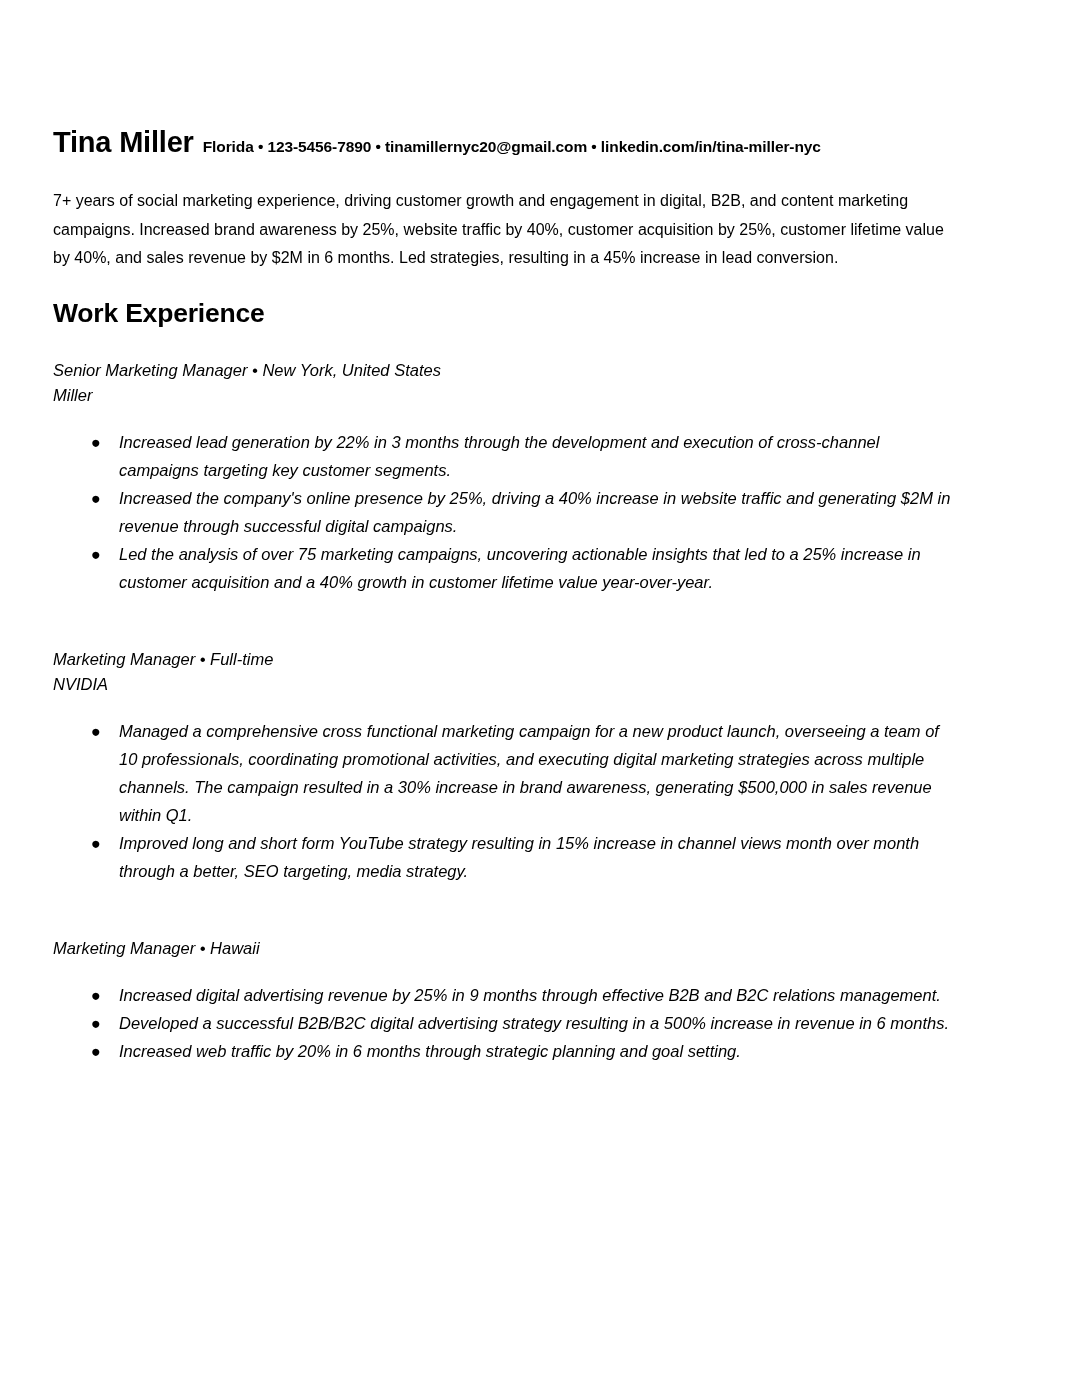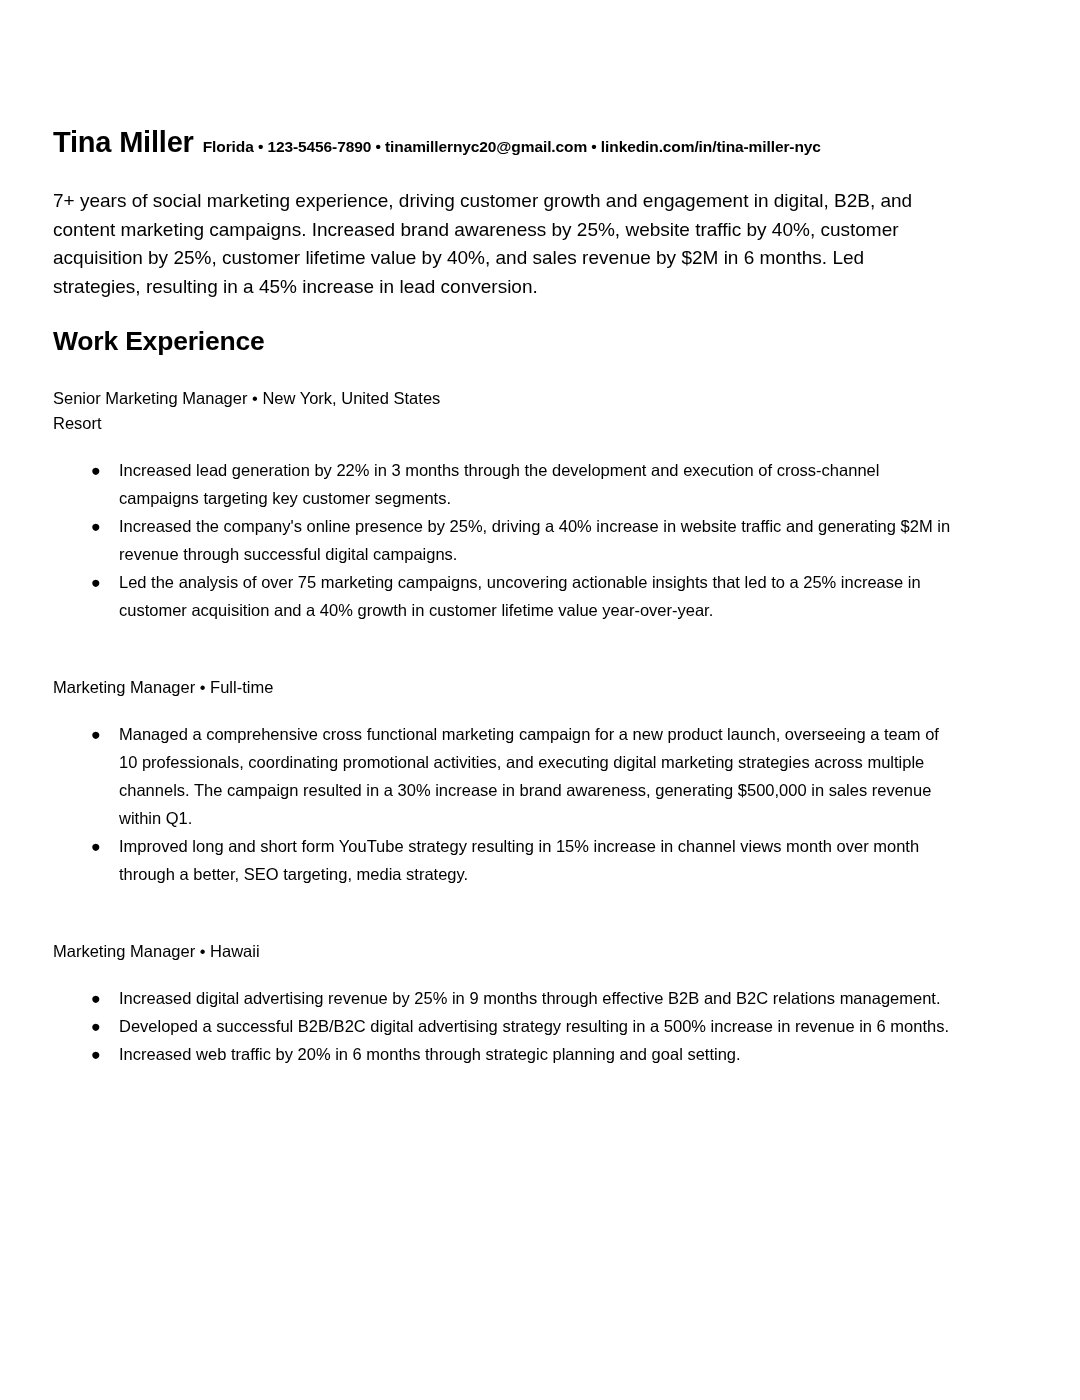--- a/index.html
+++ b/index.html
@@ -46,38 +46,39 @@
     font-size: 15.5px;
     font-weight: bold;
     letter-spacing: -0.1px;
     vertical-align: baseline;
     padding-left: 9px;
   }
 
   
   .summary {
     margin-top: 30px;
-    font-size: 19px;
+    font-size: 16px;
     line-height: 28.5px;
     width: 900px;
     text-align: left;
   }
 
   
   .section-heading {
     margin-top: 26px;
     font-size: 26.5px;
     font-weight: bold;
     letter-spacing: -0.2px;
     line-height: 1.1;
   }
 
   
   .job {
     margin-top: 29px;
+    font-style: italic;
   }
   .job.first {
     margin-top: 30px;
   }
   .job-title,
   .job-company {
     font-size: 16.5px;
     line-height: 25px;
   }
   .bullets {
@@ -113,32 +114,33 @@
       <span class="name">Tina Miller</span><span class="contact">Florida • 123-5456-7890 • tinamillernyc20@gmail.com • linkedin.com/in/tina-miller-nyc</span>
     </div>
 
     <div class="summary">7+ years of social marketing experience, driving customer growth and engagement in digital, B2B, and content marketing campaigns. Increased brand awareness by 25%, website traffic by 40%, customer acquisition by 25%, customer lifetime value by 40%, and sales revenue by $2M in 6 months. Led strategies, resulting in a 45% increase in lead conversion.</div>
 
     <div class="section">
       <div class="section-heading">Work Experience</div>
 
       <div class="job first">
         <div class="job-title">Senior Marketing Manager • New York, United States</div>
-        <div class="job-company">Resort</div>
+        <div class="job-company">Miller</div>
         <ul class="bullets">
           <li class="bullet"><span class="dot">●</span><span>Increased lead generation by 22% in 3 months through the development and execution of cross-channel campaigns targeting key customer segments.</span></li>
           <li class="bullet"><span class="dot">●</span><span>Increased the company's online presence by 25%, driving a 40% increase in website traffic and generating $2M in revenue through successful digital campaigns.</span></li>
           <li class="bullet"><span class="dot">●</span><span>Led the analysis of over 75 marketing campaigns, uncovering actionable insights that led to a 25% increase in customer acquisition and a 40% growth in customer lifetime value year-over-year.</span></li>
         </ul>
       </div>
 
       <div class="spacer-22"></div>
 
       <div class="job">
         <div class="job-title">Marketing Manager • Full-time</div>
+        <div class="job-company">NVIDIA</div>
         <ul class="bullets">
           <li class="bullet"><span class="dot">●</span><span>Managed a comprehensive cross functional marketing campaign for a new product launch, overseeing a team of 10 professionals, coordinating promotional activities, and executing digital marketing strategies across multiple channels. The campaign resulted in a 30% increase in brand awareness, generating $500,000 in sales revenue within Q1.</span></li>
           <li class="bullet"><span class="dot">●</span><span>Improved long and short form YouTube strategy resulting in 15% increase in channel views month over month through a better, SEO targeting, media strategy.</span></li>
         </ul>
       </div>
 
       <div class="spacer-22"></div>
 
       <div class="job">
         <div class="job-title">Marketing Manager • Hawaii</div>

